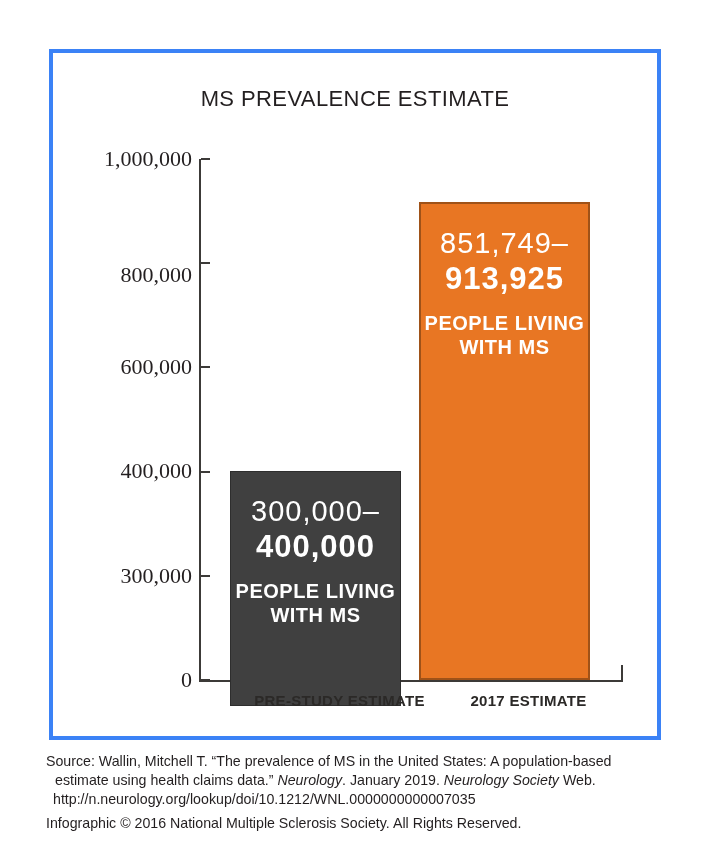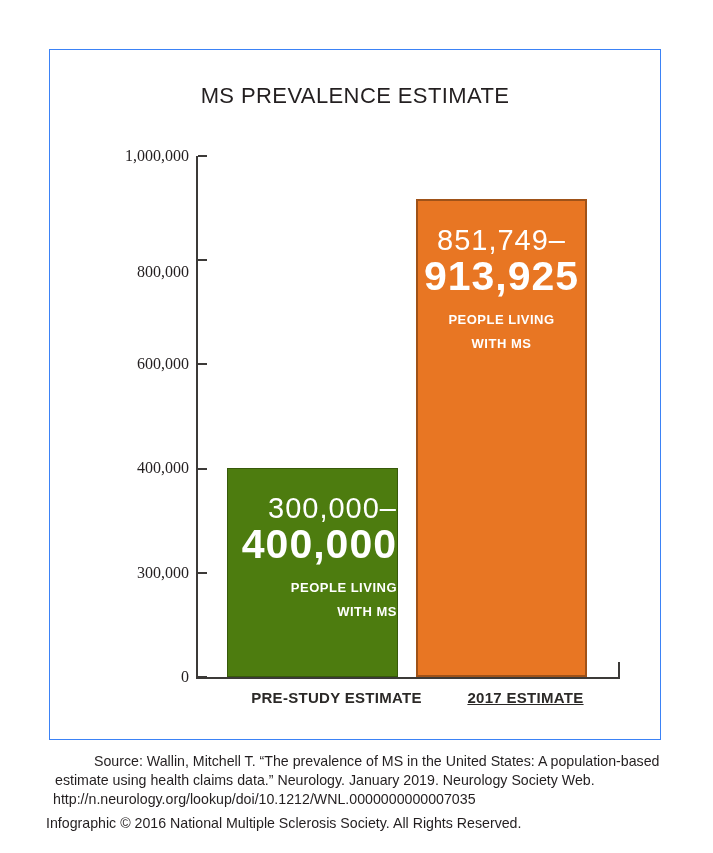--- a/index.html
+++ b/index.html
@@ -11,21 +11,21 @@
     position: relative;
   }
   .stage { position: absolute; left: 0; top: 0; width: 713px; height: 853px; }
 
   
   .card {
     position: absolute;
     left: 49px; top: 49px;
     width: 612px; height: 691px;
     background: #ffffff;
-    border: 1px solid #3b82f6;
+    border: 4px solid #3b82f6;
   }
   .chart-title {
     position: absolute;
     left: 0; top: 33px;
     width: 100%;
     text-align: center;
     font-size: 22px;
     font-weight: 500;
     letter-spacing: 0.4px;
     color: #231f20;
@@ -55,97 +55,96 @@
     left: 148px;
     width: 9px; height: 2px;
     background: #3c3a38;
   }
   .ytick-label {
     position: absolute;
     left: 20px;
     width: 119px;
     text-align: right;
     font-family: "Liberation Serif", serif;
-    font-size: 16px;
+    font-size: 22px;
     line-height: 20px;
     color: #231f20;
     white-space: nowrap;
   }
 
   
   .bar {
     position: absolute;
     width: 171px;
     text-align: center;
     color: #ffffff;
     padding-top: 22px;
   }
   .bar--gray {
-    left: 177px; top: 418px; height: 209px;
-    background: #4d7c0f;
+    left: 177px; top: 418px; height: 235px;
+    background: #404040;
     border: 1px solid rgba(0,0,0,0.28);
-    text-align: right;
   }
   .bar--orange {
     left: 366px; top: 149px; height: 478px;
     background: #e87623;
     border: 2px solid rgba(70,40,10,0.45);
   }
   .bar-range-low {
     font-size: 29px;
     font-weight: 400;
     letter-spacing: 1px;
     line-height: 34px;
     white-space: nowrap;
   }
   .bar-range-high {
-    font-size: 41px;
+    font-size: 31px;
     font-weight: 700;
     letter-spacing: 1px;
     line-height: 38px;
     white-space: nowrap;
   }
   .bar-sub {
     margin-top: 13px;
-    font-size: 13px;
+    font-size: 20px;
     font-weight: 700;
     letter-spacing: 0.5px;
     line-height: 24px;
     white-space: nowrap;
   }
   .cat-label {
     position: absolute;
     top: 639px;
     width: 171px;
     text-align: center;
     font-size: 15px;
     font-weight: 700;
     letter-spacing: 0.3px;
     color: #2b2927;
     white-space: nowrap;
     margin-left: 24px;
   }
   .cat-label--gray { left: 177px; }
-  .cat-label--orange { left: 366px; text-decoration: underline; }
+  .cat-label--orange { left: 366px; }
 
   
   .footer {
     position: absolute;
     left: 0; top: 746px;
     width: 713px;
     font-size: 14.2px;
     line-height: 19px;
     color: #231f20;
   }
   .footer-line { position: absolute; white-space: nowrap; }
-  .fl1 { left: 46px; top: 6px; margin-left: 48px; }
+  .fl1 { left: 46px; top: 6px; }
   .fl2 { left: 55px; top: 25px; }
   .fl3 { left: 53px; top: 44px; }
   .fl4 { left: 46px; top: 68px; }
-  .italic { }
+  .italic { font-style: italic; }
 </style>
 </head>
 <body>
 
 <div class="stage">
 
   <div class="card">
 
     <div class="chart-title">MS PREVALENCE ESTIMATE</div>
 

